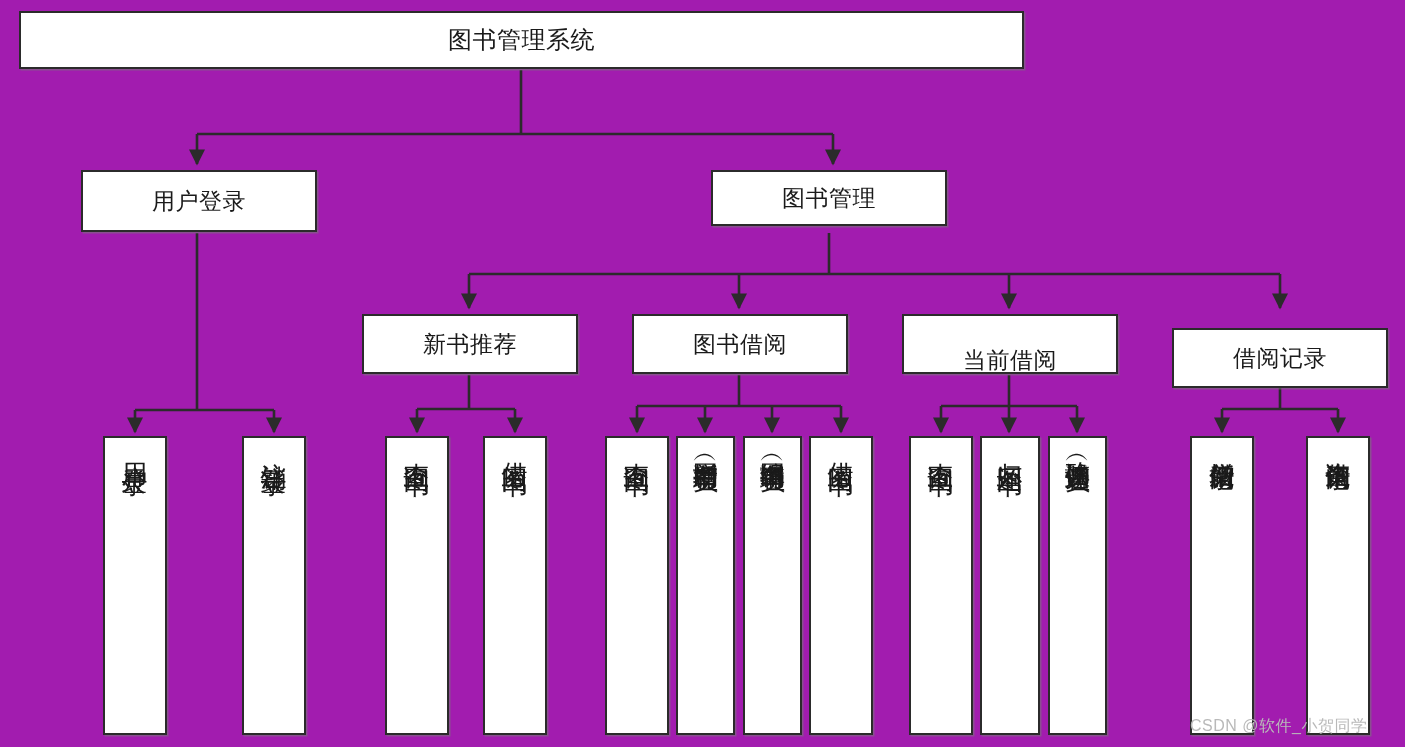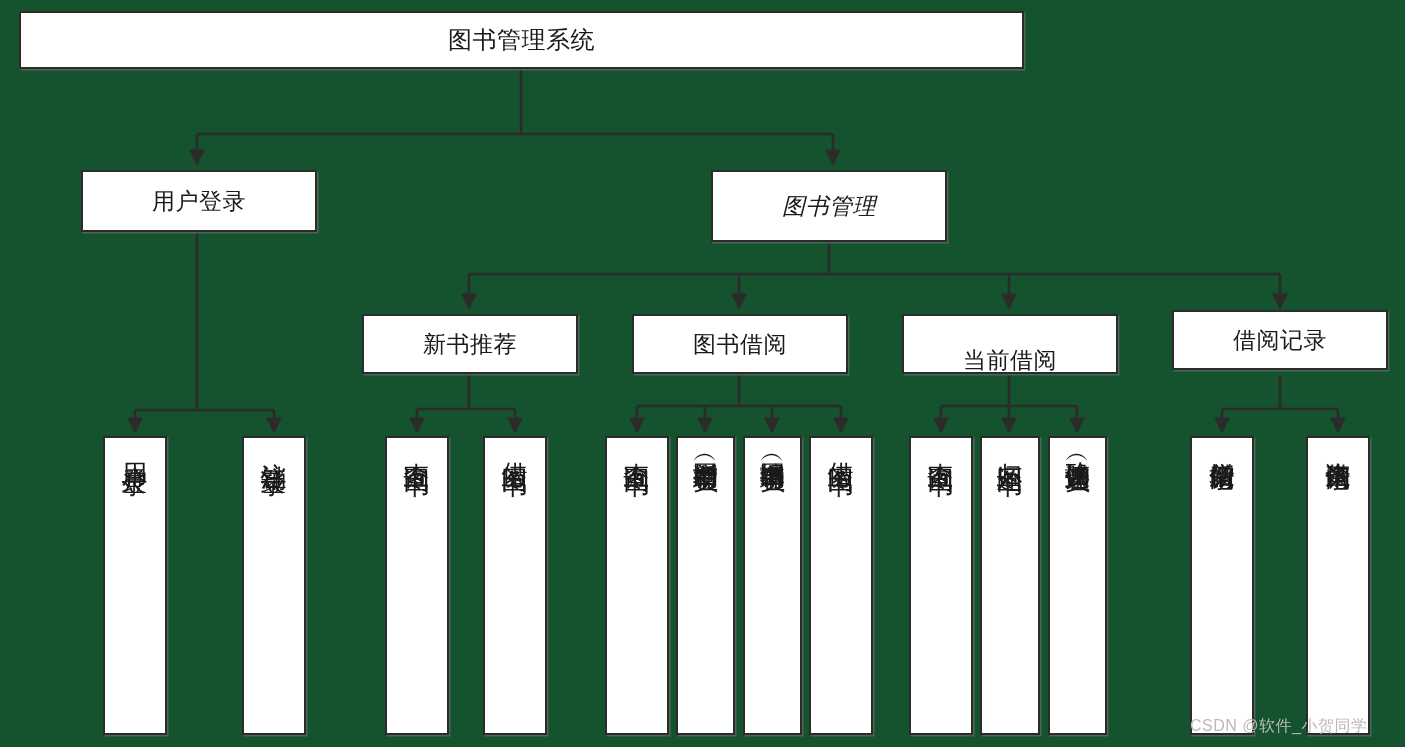--- a/index.html
+++ b/index.html
@@ -8,21 +8,21 @@
     padding: 0;
     background: #ffffff;
   }
   body {
     font-family: "Liberation Sans", "DejaVu Sans", sans-serif;
   }
   #diagram-root {
     position: relative;
     width: 1405px;
     height: 747px;
-    background: #14532d;
+    background: #a21caf;
     overflow: hidden;
   }
   #edge-layer {
     position: absolute;
     left: 0;
     top: 0;
     width: 1405px;
     height: 747px;
     pointer-events: none;
   }
@@ -137,34 +137,34 @@
     </g>
   </svg>
 
   <div class="node h root" style="left:19px; top:11px; width:1005px; height:58px;">
     <span class="node-label">图书管理系统</span>
   </div>
 
   <div class="node h" style="left:81px; top:170px; width:236px; height:62px;">
     <span class="node-label">用户登录</span>
   </div>
-  <div class="node h" style="left:711px; top:170px; width:236px; height:72px;font-style:italic;">
+  <div class="node h" style="left:711px; top:170px; width:236px; height:56px;">
     <span class="node-label">图书管理</span>
   </div>
 
   <div class="node h" style="left:362px; top:314px; width:216px; height:60px;justify-content:center;">
     <span class="node-label">新书推荐</span>
   </div>
   <div class="node h" style="left:632px; top:314px; width:216px; height:60px;">
     <span class="node-label">图书借阅</span>
   </div>
   <div class="node h" style="left:902px; top:314px; width:216px; height:60px;align-items:flex-end;">
     <span class="node-label">当前借阅</span>
   </div>
-  <div class="node h" style="left:1172px; top:310px; width:216px; height:60px;">
+  <div class="node h" style="left:1172px; top:328px; width:216px; height:60px;">
     <span class="node-label">借阅记录</span>
   </div>
 
   <div class="node v" style="left:103px; top:436px; width:64px; height:299px;">
     <span class="node-label">用户登录</span>
   </div>
   <div class="node v" style="left:242px; top:436px; width:64px; height:299px;">
     <span class="node-label">注销登录</span>
   </div>
 

